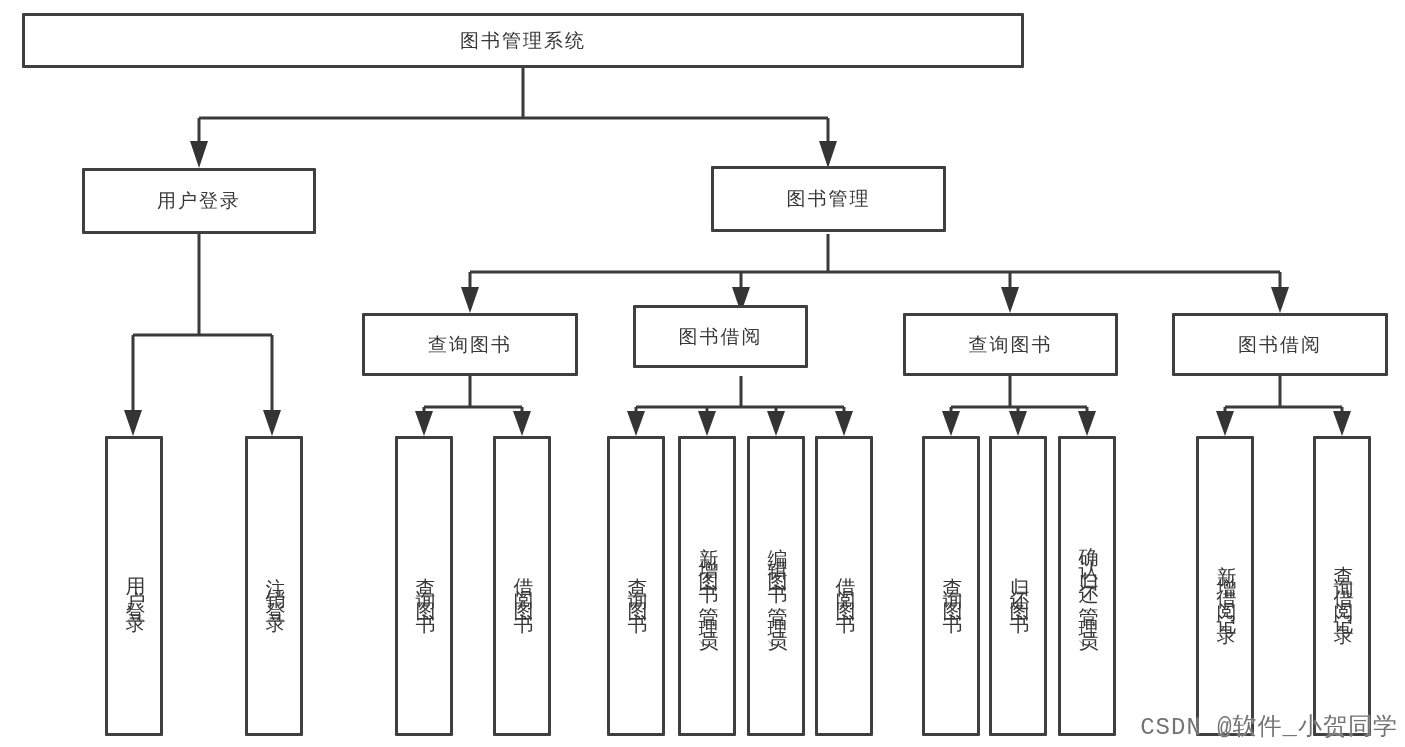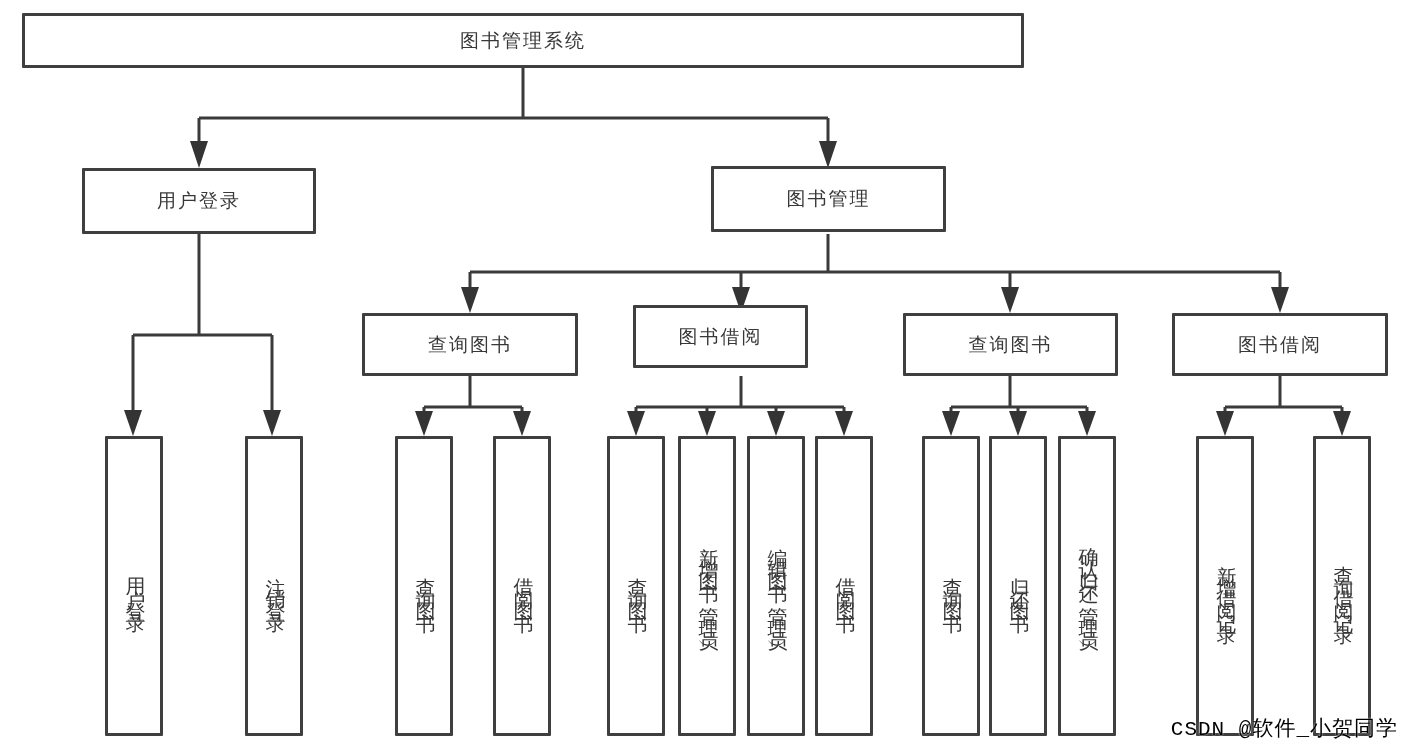--- a/index.html
+++ b/index.html
@@ -31,22 +31,22 @@
     text-orientation:upright;
     font-size:20px;
     letter-spacing:12px;
     line-height:1.1;
     color:#383838;
     white-space:nowrap;
   }
   .watermark{
     position:absolute;
     right:7px;bottom:5px;
-    font-size:21px;
-    color:#000000;
+    font-size:24px;
+    color:#737373;
     text-shadow:0 0 2px #ffffff;
     letter-spacing:1px;
     white-space:nowrap;
   }
   .wire{stroke:#3a3a3a;stroke-width:3;fill:none;}
   .ah{fill:#343434;stroke:none;}
 </style>
 </head>
 <body>
 

